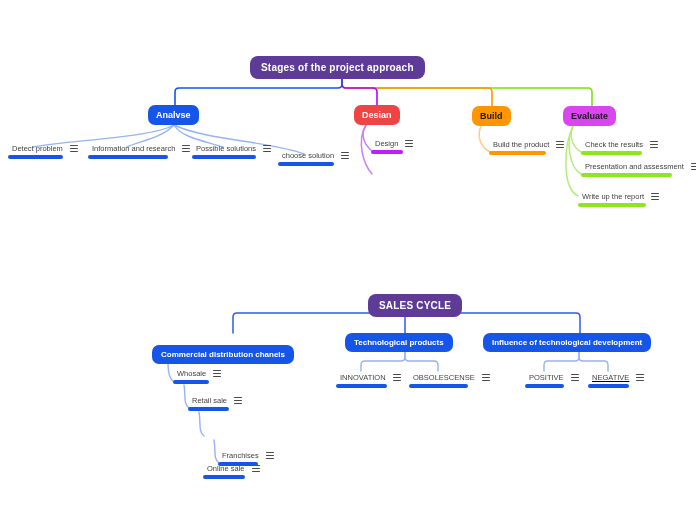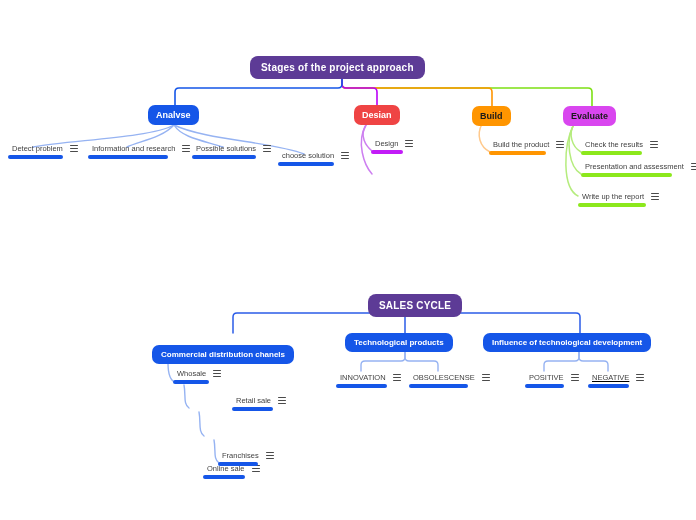--- a/index.html
+++ b/index.html
@@ -196,21 +196,21 @@
     <div class="row">
         <span class="lbl">Whosale</span>
       <span class="burger">
           <i></i>
           <i></i>
           <i></i>
         </span>
       </div>
     <div class="bar b-blue" style="width:36px;"></div>
   </div>
-  <div class="leaf" style="left:188px;top:396px;margin-left:44px;">
+  <div class="leaf" style="left:188px;top:396px;">
     <div class="row">
         <span class="lbl">Retail sale</span>
       <span class="burger">
           <i></i>
           <i></i>
           <i></i>
         </span>
       </div>
     <div class="bar b-blue" style="width:41px;"></div>
   </div>

